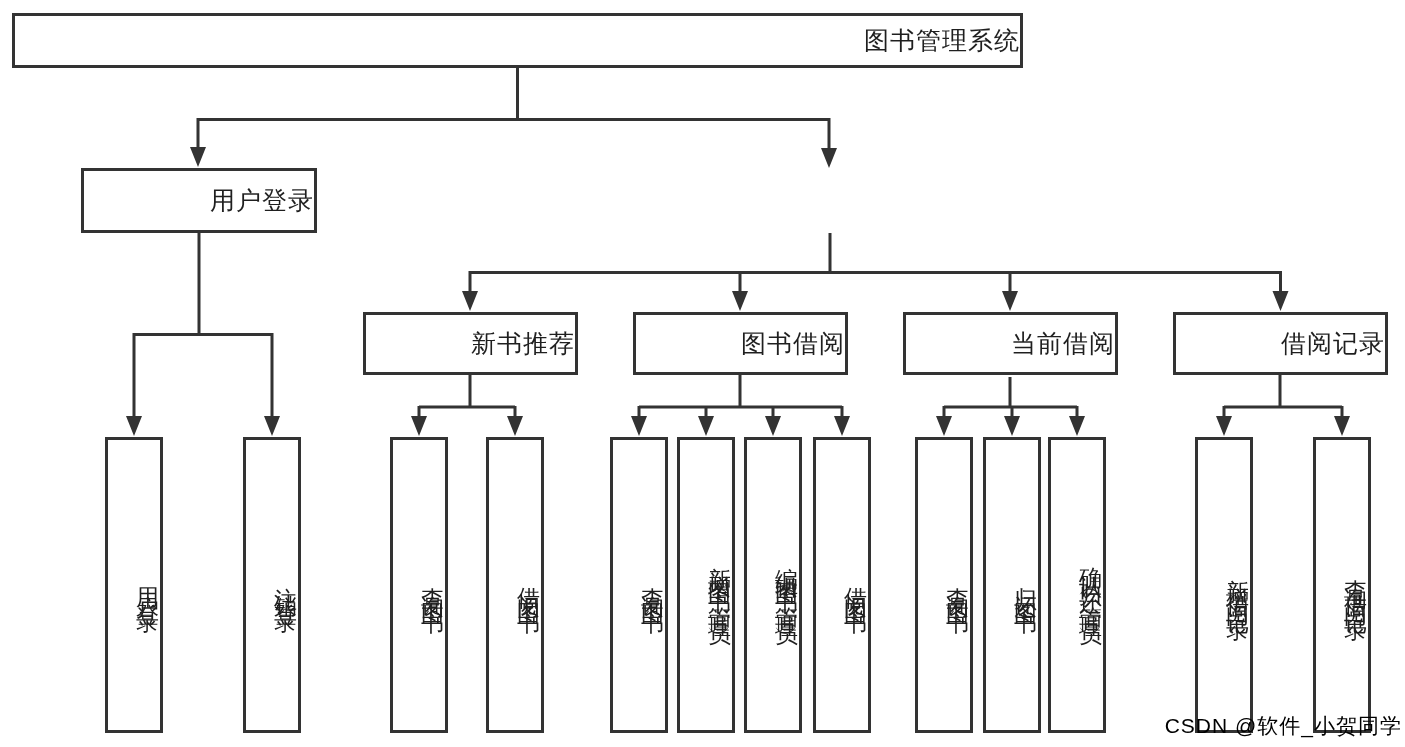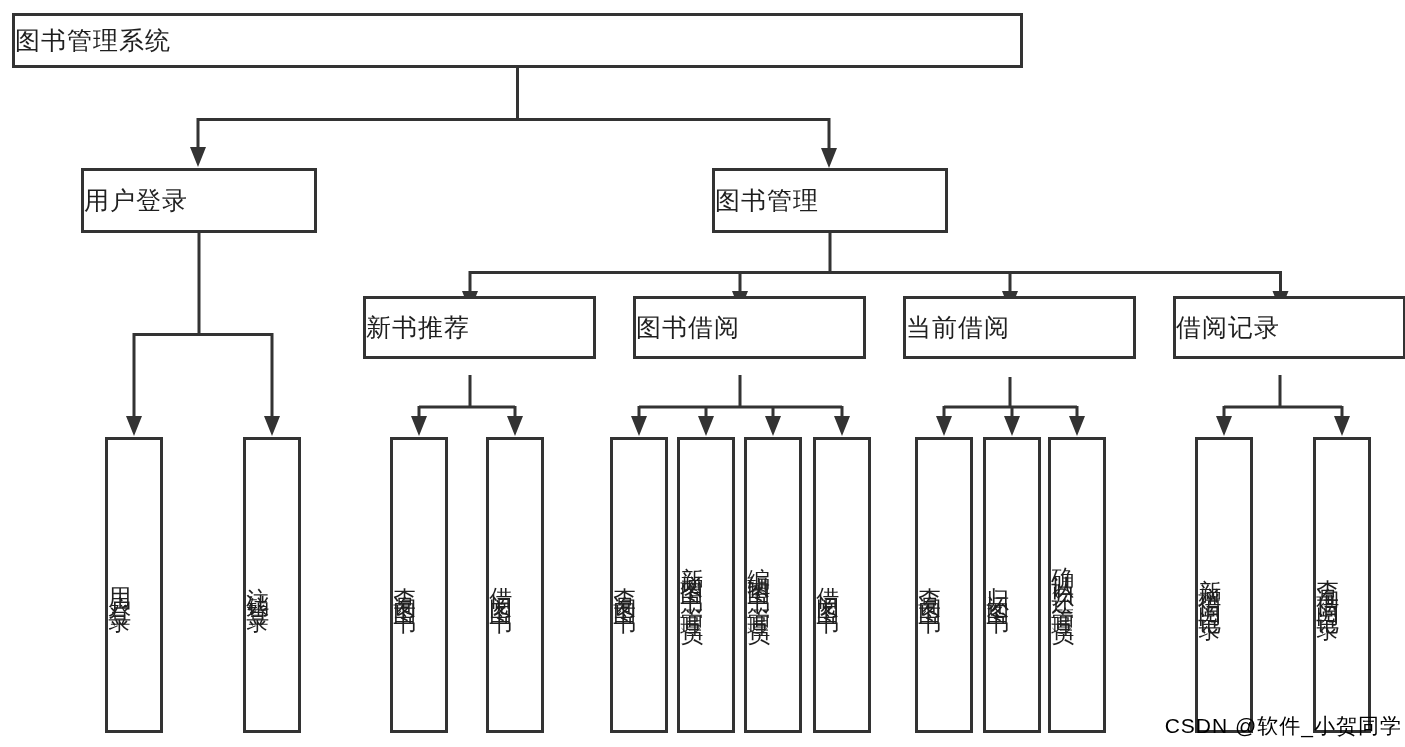--- a/index.html
+++ b/index.html
@@ -16,27 +16,27 @@
     left: 0; top: 0;
     width: 1405px; height: 747px;
   }
   .node {
     position: absolute;
     box-sizing: border-box;
     border: 3px solid #333333;
     background: #ffffff;
     display: flex;
     align-items: center;
-    justify-content: flex-start;
+    justify-content: flex-end;
     color: #1f1f1f;
   }
   .node.h { font-size: 25px; letter-spacing: 1px; }
   .node.root   { left: 12px;  top: 13px;  width: 1011px; height: 55px; }
   .node.lvl2   { top: 168px; width: 236px; height: 65px; }
-  .node.lvl3   { top: 296px; width: 233px; height: 63px; }
+  .node.lvl3   { top: 312px; width: 215px; height: 63px; }
   .node.leaf   { top: 437px; width: 58px;  height: 296px; }
   .leaf-label {
     writing-mode: vertical-rl;
     text-orientation: mixed;
     font-size: 23px;
     letter-spacing: 8px;
     line-height: 1.05;
     white-space: nowrap;
   }
   .watermark {
@@ -70,23 +70,20 @@
              M944,436 l-8,-20 h16 z M1012,436 l-8,-20 h16 z M1077,436 l-8,-20 h16 z
              M1224,436 l-8,-20 h16 z M1342,436 l-8,-20 h16 z"></path>
   </svg>
 
   <div class="node root h">
     <span>图书管理系统</span>
   </div>
 
   <div class="node lvl2 h" style="left:81px">
     <span>用户登录</span>
-  </div>
-  <div class="node lvl2 h" style="left:712px">
-    <span>图书管理</span>
   </div>
 
   <div class="node lvl3 h" style="left:363px">
     <span>新书推荐</span>
   </div>
   <div class="node lvl3 h" style="left:903px">
     <span>当前借阅</span>
   </div>
   <div class="node lvl3 h" style="left:633px">
     <span>图书借阅</span>

